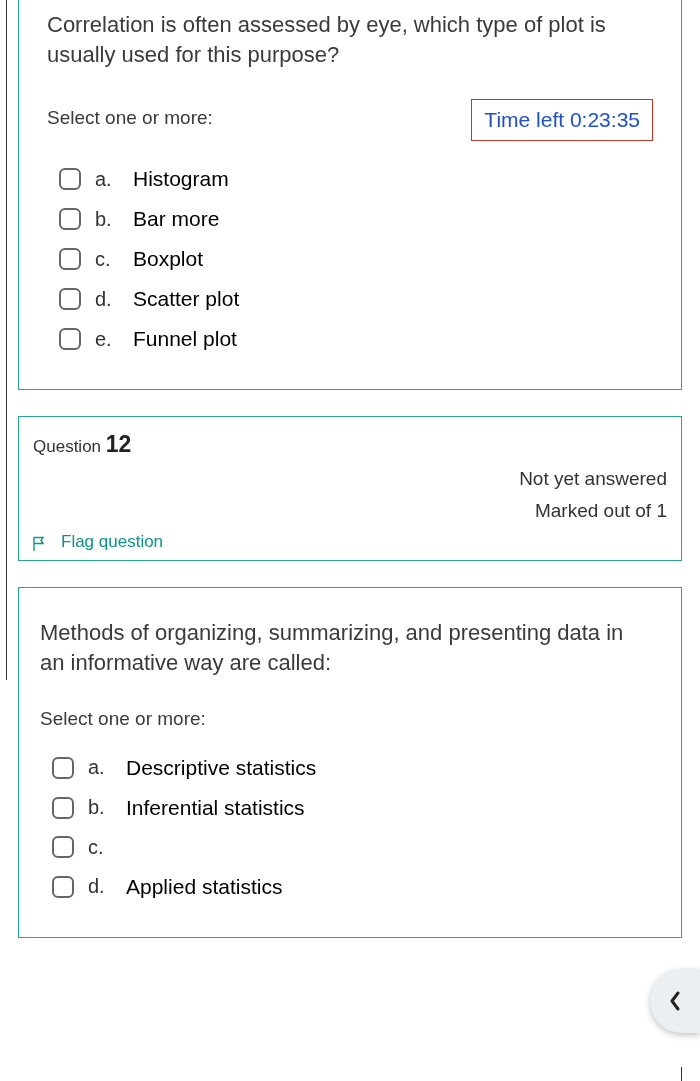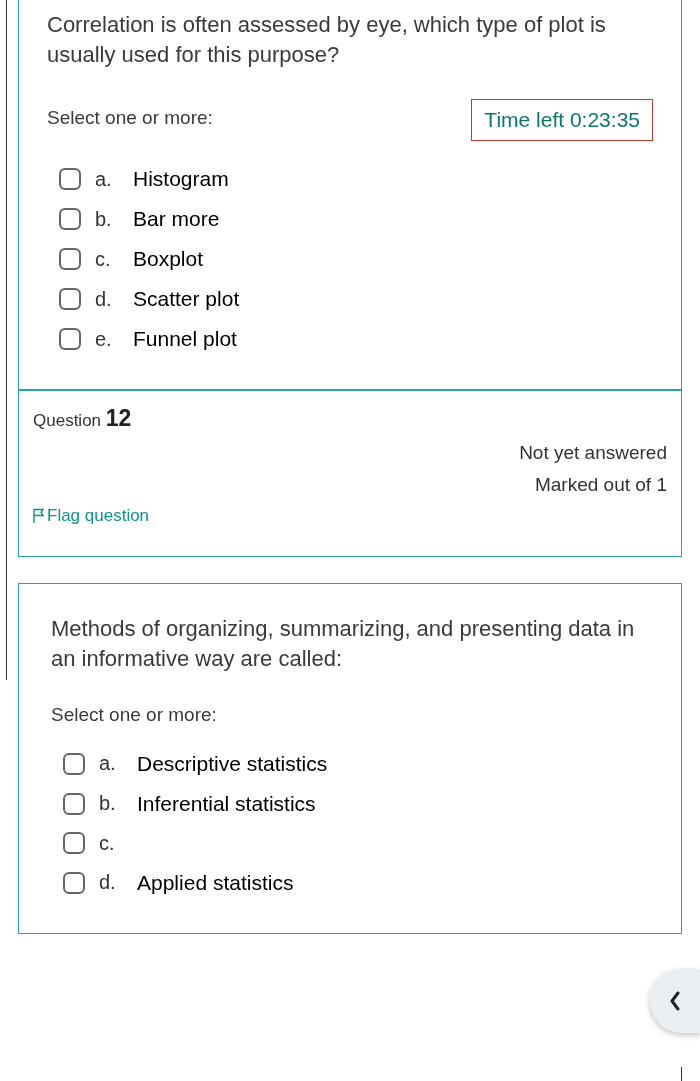--- a/index.html
+++ b/index.html
@@ -24,26 +24,27 @@
     margin-left: 18px;
     margin-right: 18px;
     padding: 0;
     background: #fff;
   }
   .card.q-body {
     border-top: none;
     padding: 8px 28px 30px 28px;
   }
   .card.q-meta {
+    margin-top: 26px;
     margin-bottom: 26px;
-    padding: 14px 14px 28px 14px;
+    padding: 14px 14px 4px 14px;
   }
   .card.q-full {
     margin-top: 0;
-    padding: 28px 28px 30px 32px;
+    padding: 28px 28px 30px 21px;
   }
   .q-text {
     font-size: 22px;
     line-height: 1.35;
     color: #3a3a3a;
     margin-bottom: 30px;
     padding-top: 2px;
   }
   .prompt-row {
     display: flex;
@@ -53,21 +54,21 @@
   }
   .prompt {
     font-size: 19px;
     color: #3a3a3a;
     margin-top: 8px;
   }
   .timer {
     border: 1px solid #c0392b;
     padding: 8px 12px;
     font-size: 21px;
-    color: #0f766e;
+    color: #1d4ed8;
     white-space: nowrap;
   }
   .options {
     list-style: none;
     padding-left: 12px;
   }
   .opt {
     display: flex;
     align-items: center;
     gap: 14px;
@@ -104,22 +105,22 @@
   .meta-qnum .num {
     font-size: 23px;
     font-weight: 700;
     color: #222;
   }
   .flag-link {
     color: #0d9488;
     font-size: 17px;
     cursor: pointer;
     display: inline-flex;
-    align-items: center;
-    gap: 0;
+    align-items: flex-end;
+    gap: 14px;
   }
   .flag-link svg { width: 14px; height: 16px; }
   .fab {
     position: absolute;
     right: 0;
     bottom: 48px;
     width: 50px;
     height: 64px;
     border-top-left-radius: 32px;
     border-bottom-left-radius: 32px;

